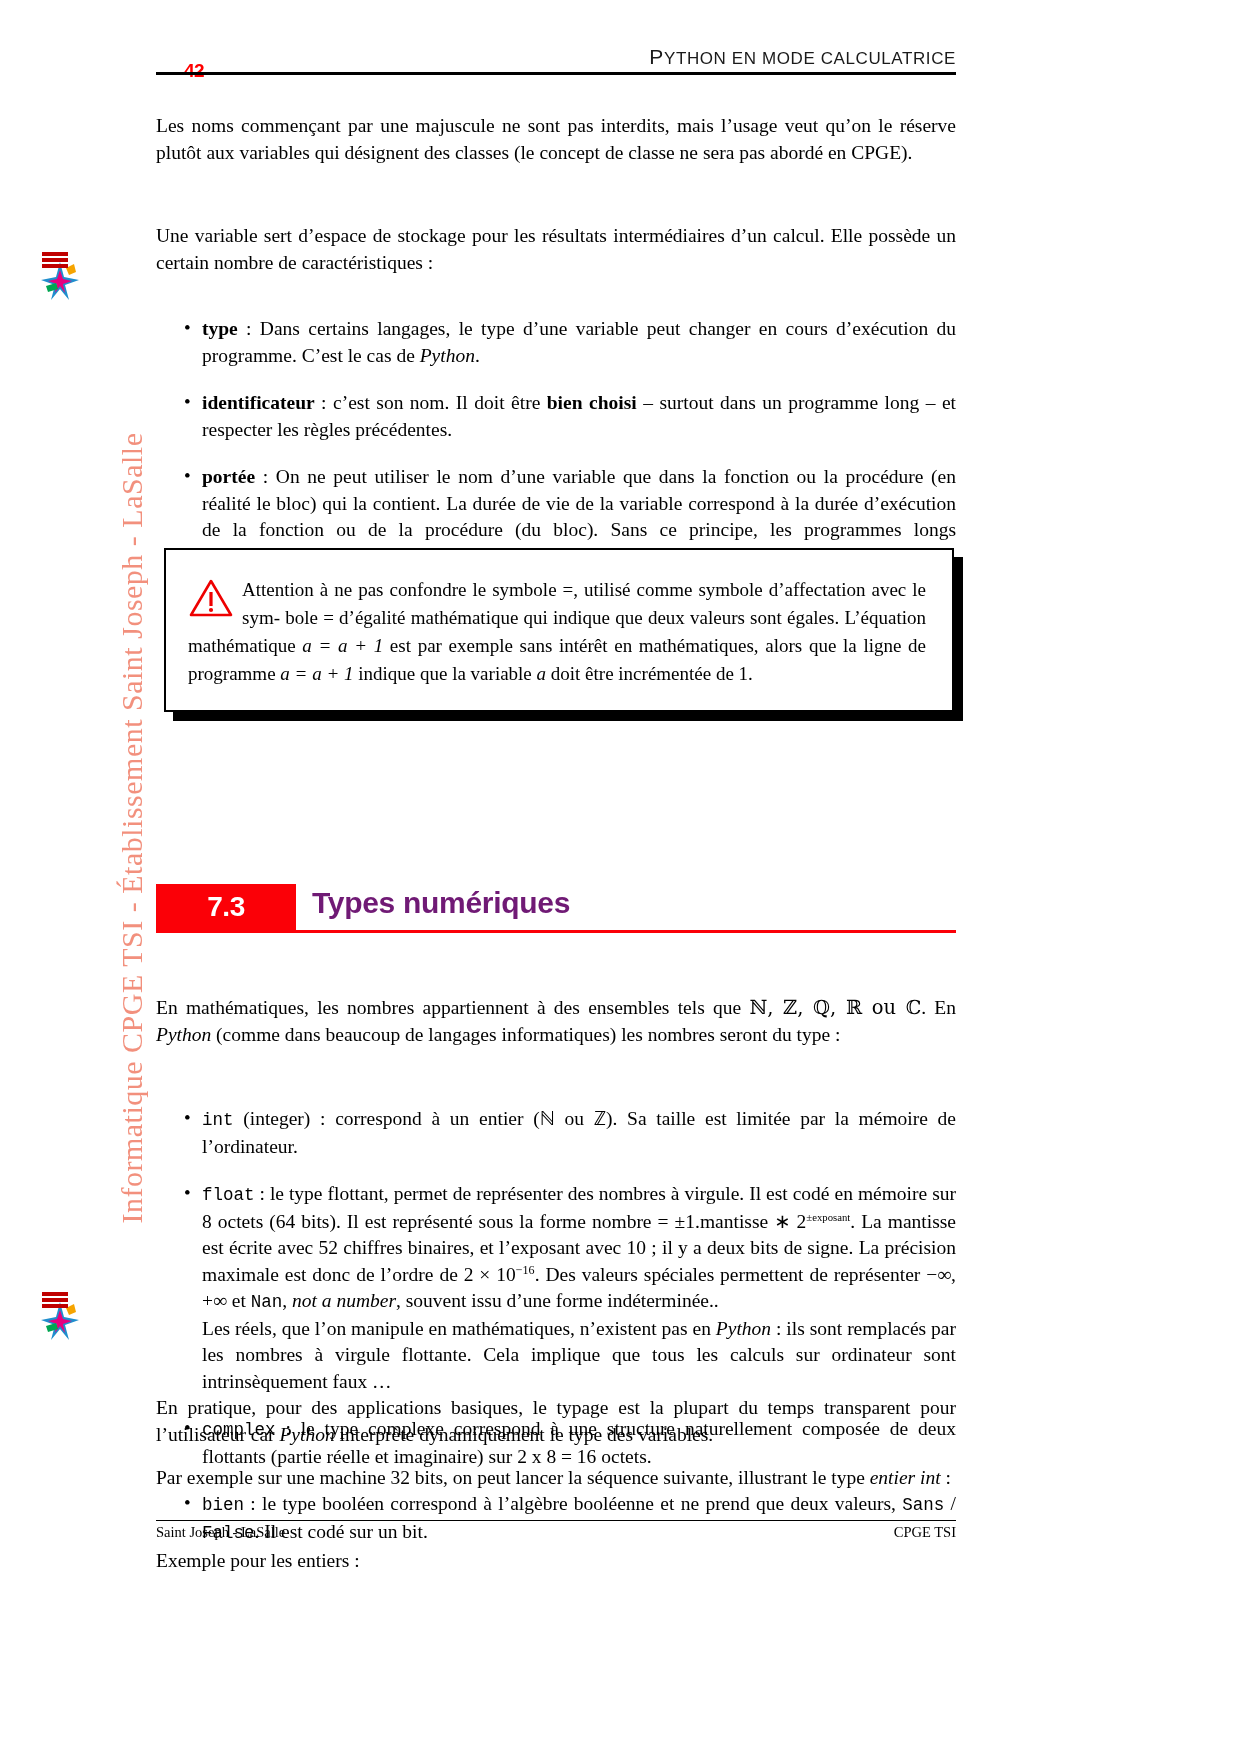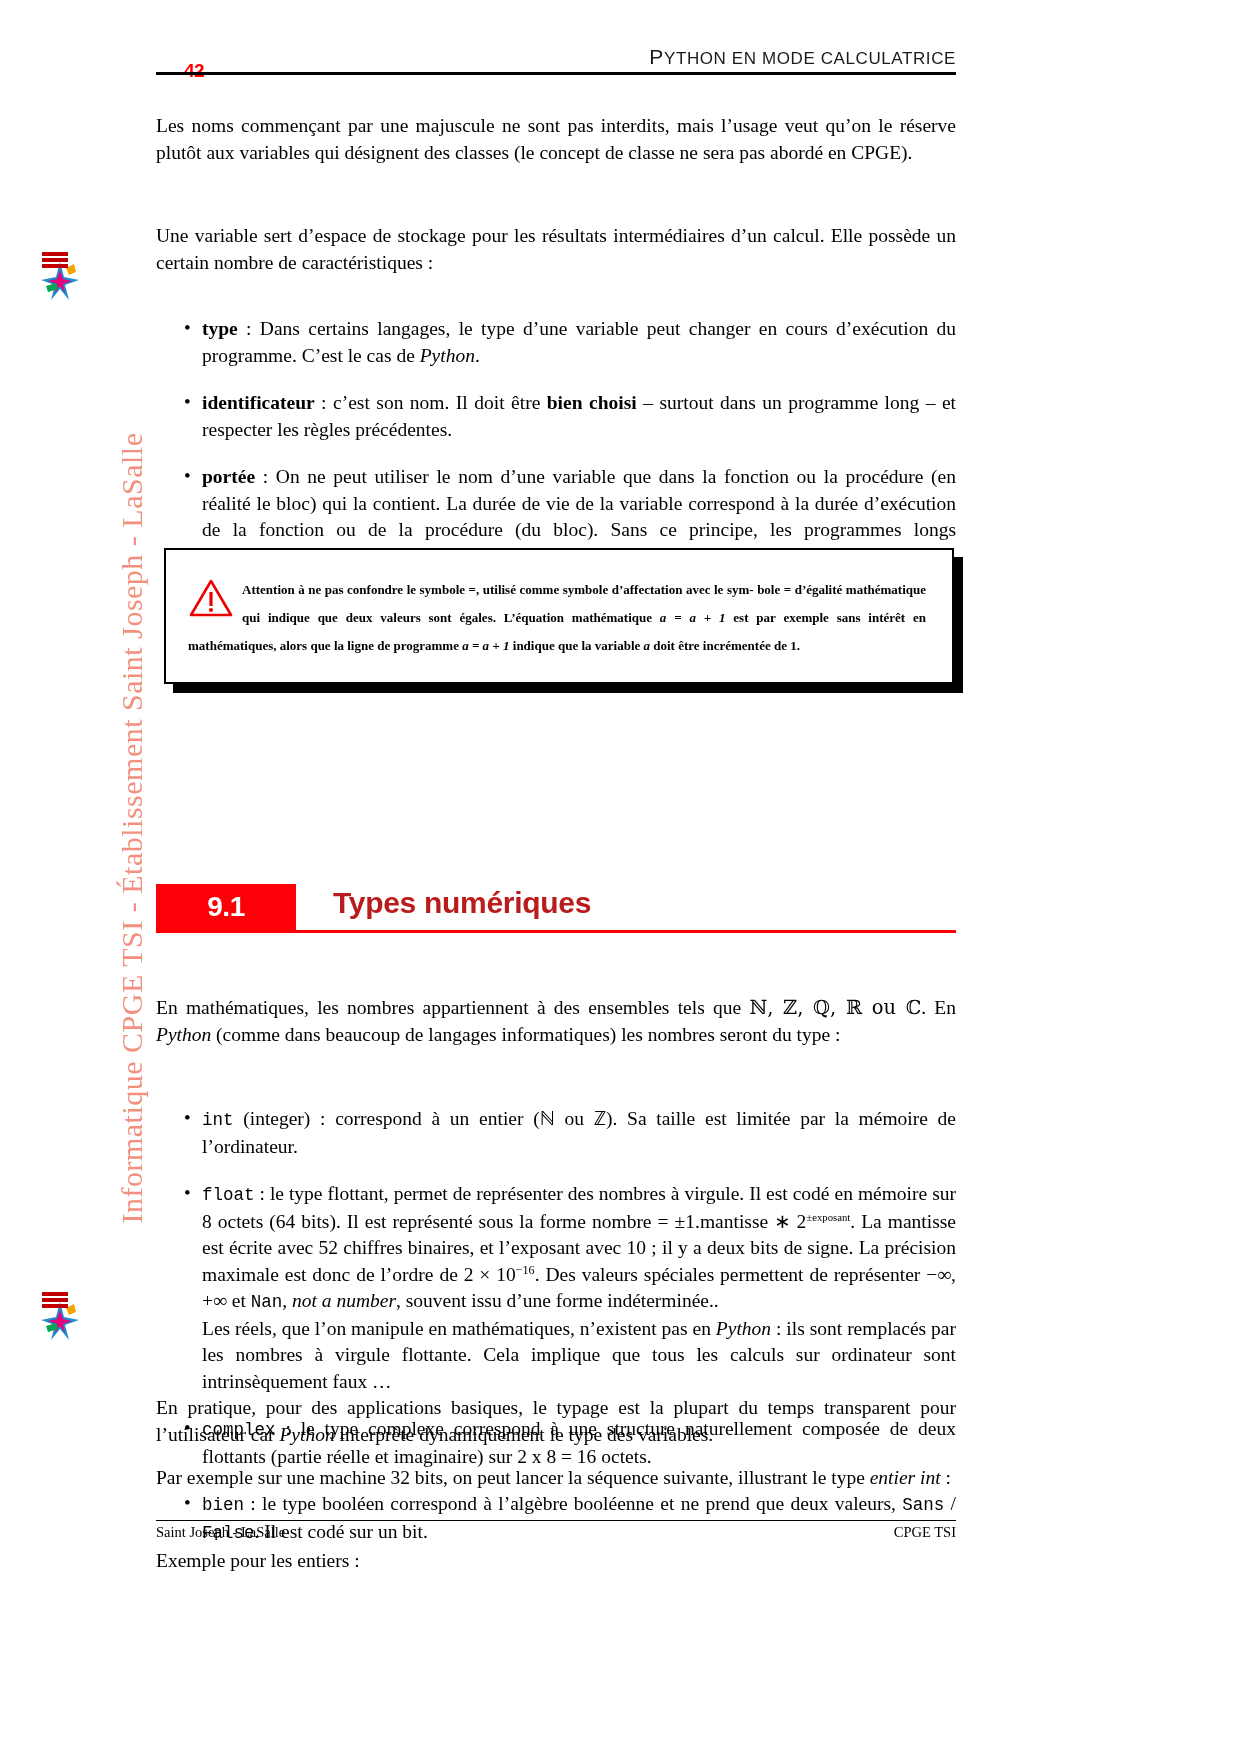--- a/index.html
+++ b/index.html
@@ -180,24 +180,23 @@
     background: #000000;
   }
   .warnbox {
     position: relative;
     background: #ffffff;
     border: 2.5px solid #000000;
     padding: 26px 26px 22px 22px;
     box-sizing: border-box;
   }
   .warn-text {
-    font-size: 13px;
+    font-size: 19px;
     line-height: 28px;
     text-align: justify;
-    font-weight: bold;
   }
   .warn-icon {
     float: left;
     width: 46px;
     height: 40px;
     margin: 2px 8px 0 0;
   }
   .warn-icon svg { display: block; }
 
   
@@ -219,23 +218,23 @@
     font-family: "Liberation Sans", sans-serif;
     font-weight: bold;
     font-size: 28px;
     display: flex;
     align-items: center;
     justify-content: center;
     letter-spacing: -0.5px;
   }
   .section-title {
     position: absolute;
-    left: 177px;
+    left: 156px;
     top: 2px;
-    color: #b91c1c;
+    color: #701a75;
     font-family: "Liberation Sans", sans-serif;
     font-weight: bold;
     font-size: 30px;
     letter-spacing: -0.3px;
   }
   .section-rule {
     position: absolute;
     left: 0;
     top: 46px;
     width: 800px;
@@ -341,21 +340,21 @@
       <div class="warn-text">
         <span>Attention à ne pas confondre le symbole =, utilisé comme symbole d’affectation avec le sym-</span>
         <span>bole = d’égalité mathématique qui indique que deux valeurs sont égales. L’équation mathématique</span>
         <span class="mathit">a = a + 1</span><span> est par exemple sans intérêt en mathématiques, alors que la ligne de programme </span><span class="mathit">a = a + 1</span>
         <span>indique que la variable </span><span class="mathit">a</span><span> doit être incrémentée de </span><span class="math">1</span><span>.</span>
       </div>
     </div>
   </div>
 
   <div class="section">
-    <div class="section-num">9.1</div>
+    <div class="section-num">7.3</div>
     <div class="section-title">Types numériques</div>
     <div class="section-rule"></div>
   </div>
 
   <div class="content2">
 
     <p class="body"><span>En mathématiques, les nombres appartiennent à des ensembles tels que </span><span class="bb">ℕ, ℤ, ℚ, ℝ ou ℂ</span><span>. En </span><i>Python</i><span> (comme dans beaucoup de langages informatiques) les nombres seront du type :</span></p>
 
     <div class="gap-lg"></div>
 

